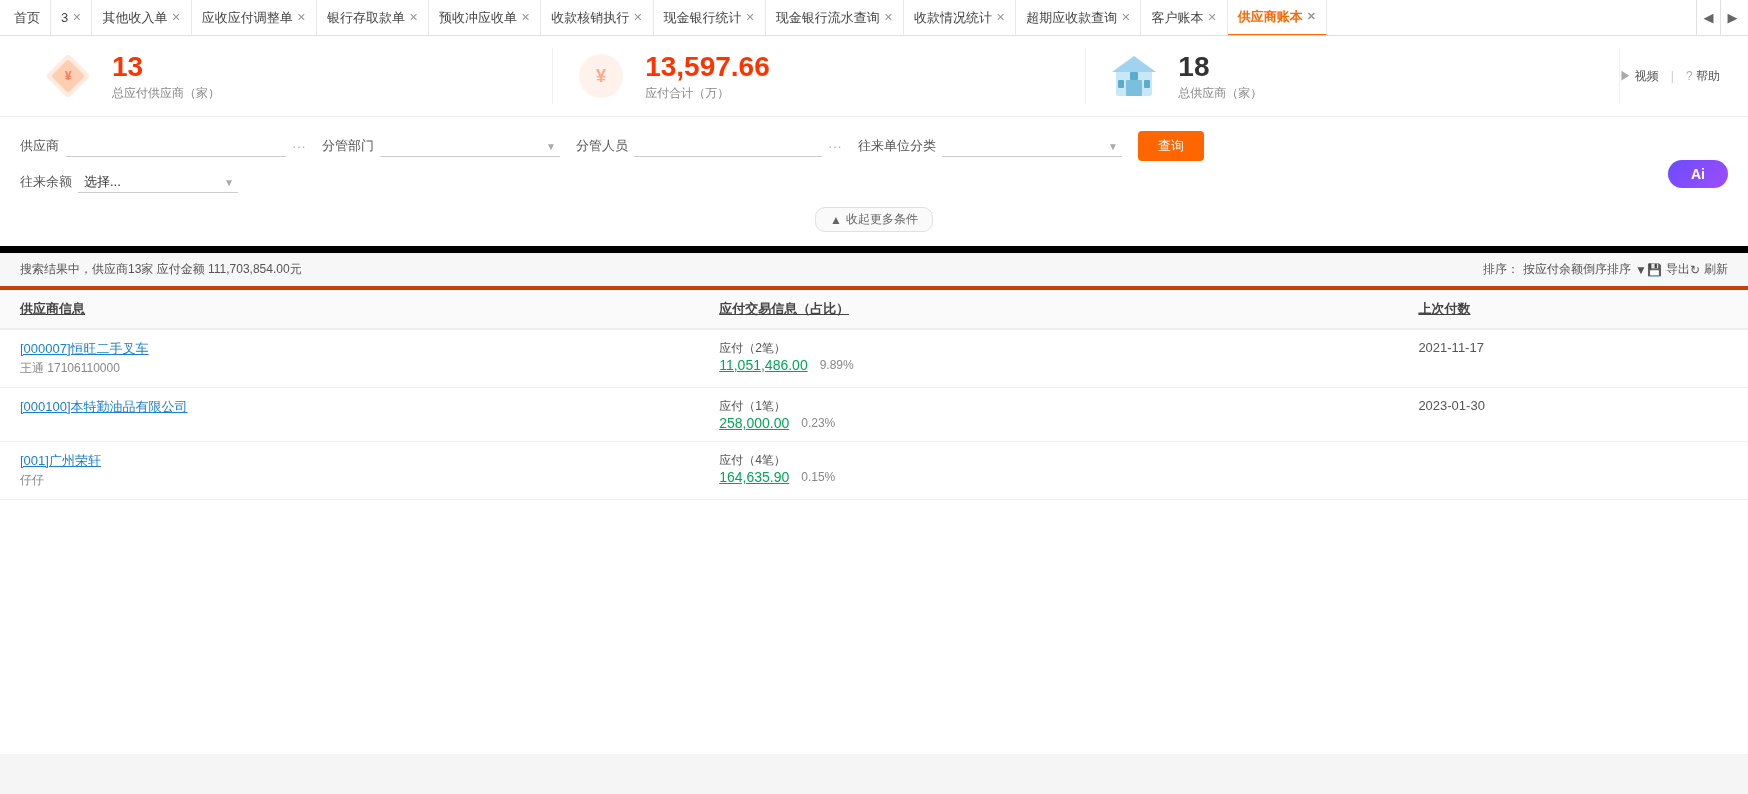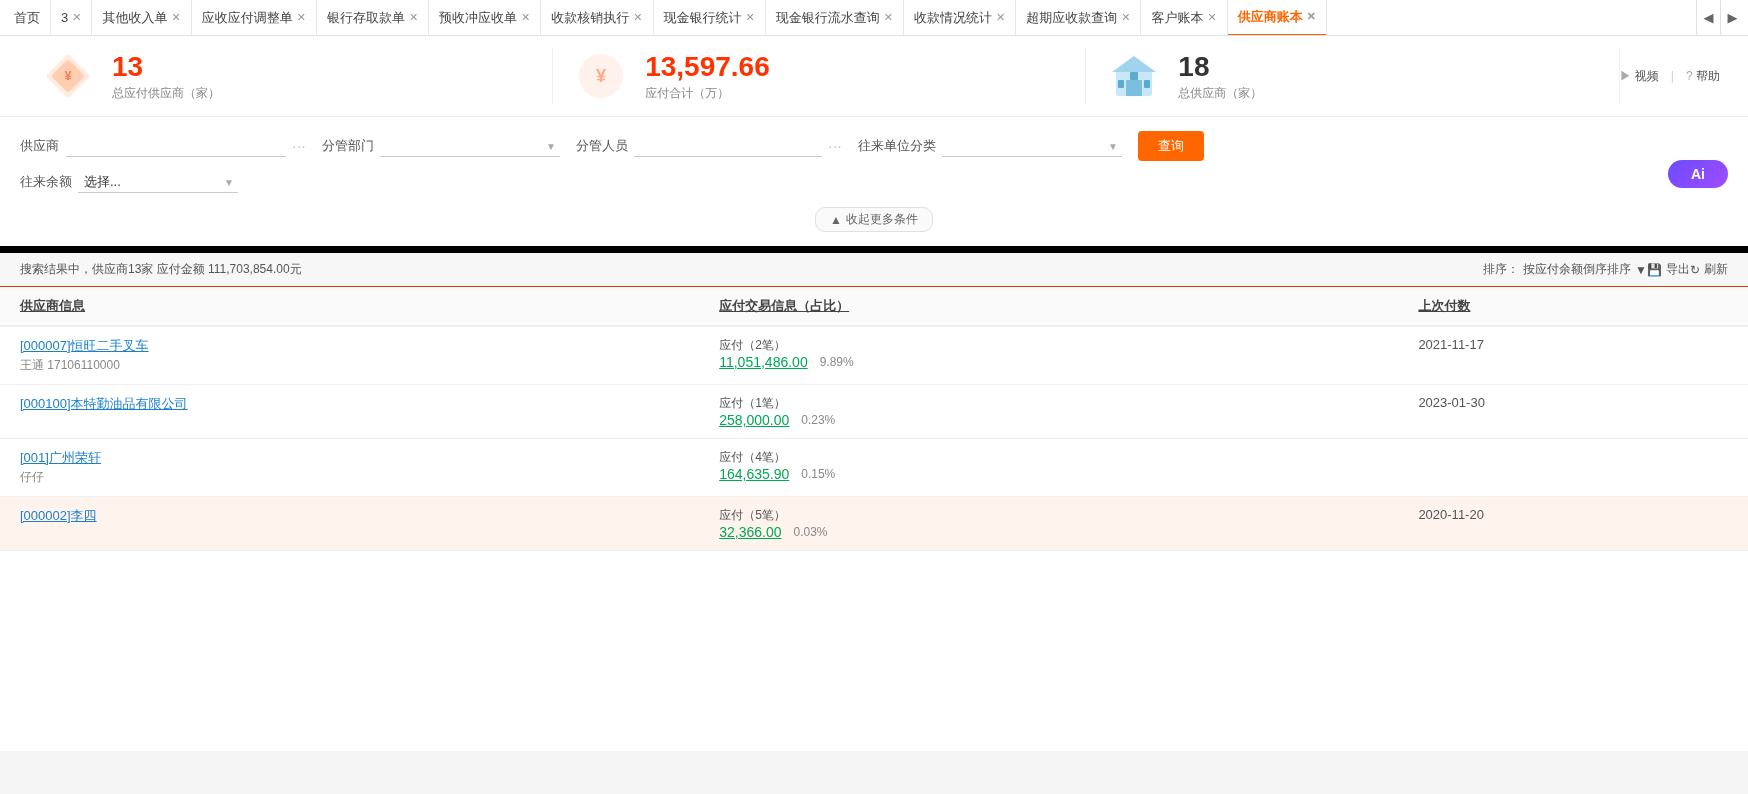--- a/index.html
+++ b/index.html
@@ -206,21 +206,21 @@
 
     
     .result-bar {
       background: #f7f7f7;
       padding: 8px 20px;
       display: flex;
       align-items: center;
       justify-content: space-between;
       font-size: 12px;
       color: #555;
-      border-bottom: 1px solid #c2410c;
+      border-bottom: 4px solid #c2410c;
     }
     .result-info { display: flex; gap: 12px; align-items: center; }
     .result-actions { display: flex; gap: 0; align-items: center; }
     .result-action-btn {
       display: inline-flex;
       align-items: center;
       gap: 4px;
       cursor: pointer;
       color: #555;
       font-size: 12px;
@@ -526,30 +526,19 @@
           <td><a class="supplier-link">[001]广州荣轩</a><div class="supplier-sub">仔仔</div></td>
           <td>
             <div class="tx-label">应付（4笔）</div>
             <div style="display: flex; align-items: center;">
               <span class="amount-green">164,635.90</span>
               <span class="pct-text">0.15%</span>
             </div>
           </td>
           <td class="date-text"></td>
         </tr>
-        <tr class="highlighted">
-          <td><a class="supplier-link">[000002]李四</a></td>
-          <td>
-            <div class="tx-label">应付（5笔）</div>
-            <div style="display: flex; align-items: center;">
-              <span class="amount-green">32,366.00</span>
-              <span class="pct-text">0.03%</span>
-            </div>
-          </td>
-          <td class="date-text">2020-11-20</td>
-        </tr>
       </tbody>
   </table>
 </div>
 
 <div class="ai-bubble">
   <span>Ai</span>
 </div>
 
 </body></html>

